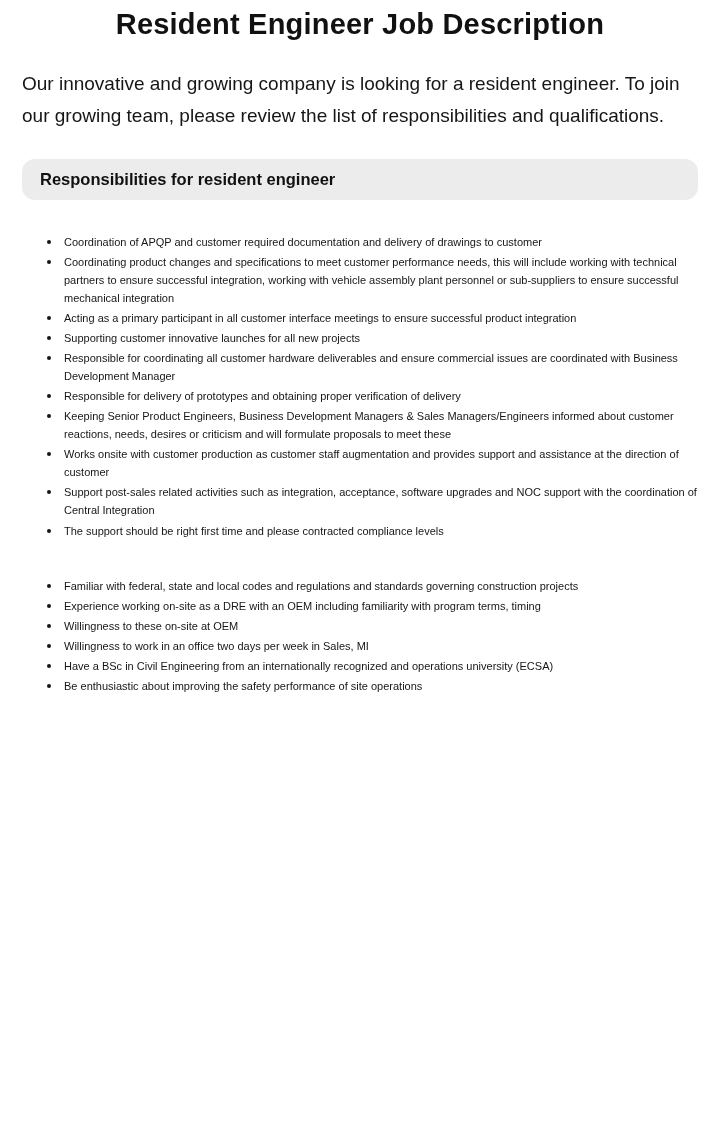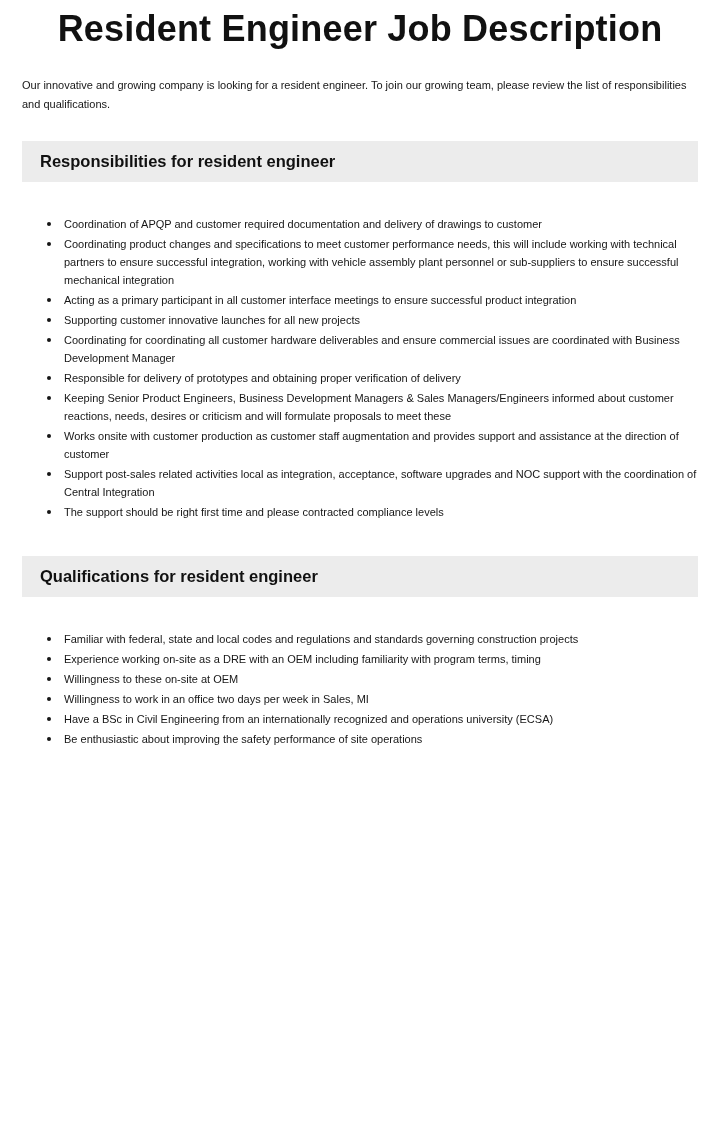--- a/index.html
+++ b/index.html
@@ -10,40 +10,41 @@
     font-family: "Liberation Sans", "DejaVu Sans", sans-serif;
   }
   .page {
     width: 720px;
     min-height: 1138px;
     box-sizing: border-box;
     padding: 8px 22px 30px 22px;
     background: #ffffff;
   }
   h1.doc-title {
-    font-size: 36px;
+    font-size: 29px;
     line-height: 1.15;
     font-weight: bold;
     text-align: center;
     margin: 0 0 27px 0;
     color: #111111;
     letter-spacing: 0.2px;
   }
   p.intro {
-    font-size: 11px;
+    font-size: 19px;
     line-height: 1.65;
     margin: 0 0 28px 0;
   }
   h2.section-bar {
     background: #ececec;
     font-size: 16.5px;
     font-weight: bold;
     color: #111111;
     margin: 0;
     padding: 11px 26px 11px 18px;
+    border-radius: 13px;
   }
   ul.bullet-list {
     margin: 31px 0 35px 0;
     padding: 0 0 0 40px;
     list-style: disc outside;
   }
   ul.bullet-list li {
     font-size: 11px;
     line-height: 1.64;
     margin: 0;
@@ -71,36 +72,35 @@
     <ul class="bullet-list">
 
         <li>Coordination of APQP and customer required documentation and delivery of drawings to customer</li>
 
         <li>Coordinating product changes and specifications to meet customer performance needs, this will include working with technical partners to ensure successful integration, working with vehicle assembly plant personnel or sub-suppliers to ensure successful mechanical integration</li>
 
         <li>Acting as a primary participant in all customer interface meetings to ensure successful product integration</li>
 
         <li>Supporting customer innovative launches for all new projects</li>
 
-        <li>Coordinating for coordinating all customer hardware deliverables and ensure commercial issues are coordinated with Business Development Manager</li>
+        <li>Responsible for coordinating all customer hardware deliverables and ensure commercial issues are coordinated with Business Development Manager</li>
 
         <li>Responsible for delivery of prototypes and obtaining proper verification of delivery</li>
 
         <li>Keeping Senior Product Engineers, Business Development Managers &amp; Sales Managers/Engineers informed about customer reactions, needs, desires or criticism and will formulate proposals to meet these</li>
 
         <li>Works onsite with customer production as customer staff augmentation and provides support and assistance at the direction of customer</li>
 
-        <li>Support post-sales related activities local as integration, acceptance, software upgrades and NOC support with the coordination of Central Integration</li>
+        <li>Support post-sales related activities such as integration, acceptance, software upgrades and NOC support with the coordination of Central Integration</li>
 
         <li>The support should be right first time and please contracted compliance levels</li>
       </ul>
   </section>
 
   <section class="doc-section">
-    <h2 class="section-bar">Qualifications for resident engineer</h2>
     <ul class="bullet-list">
 
         <li>Familiar with federal, state and local codes and regulations and standards governing construction projects</li>
 
         <li>Experience working on-site as a DRE with an OEM including familiarity with program terms, timing</li>
 
         <li>Willingness to these on-site at OEM</li>
 
         <li>Willingness to work in an office two days per week in Sales, MI</li>
 

